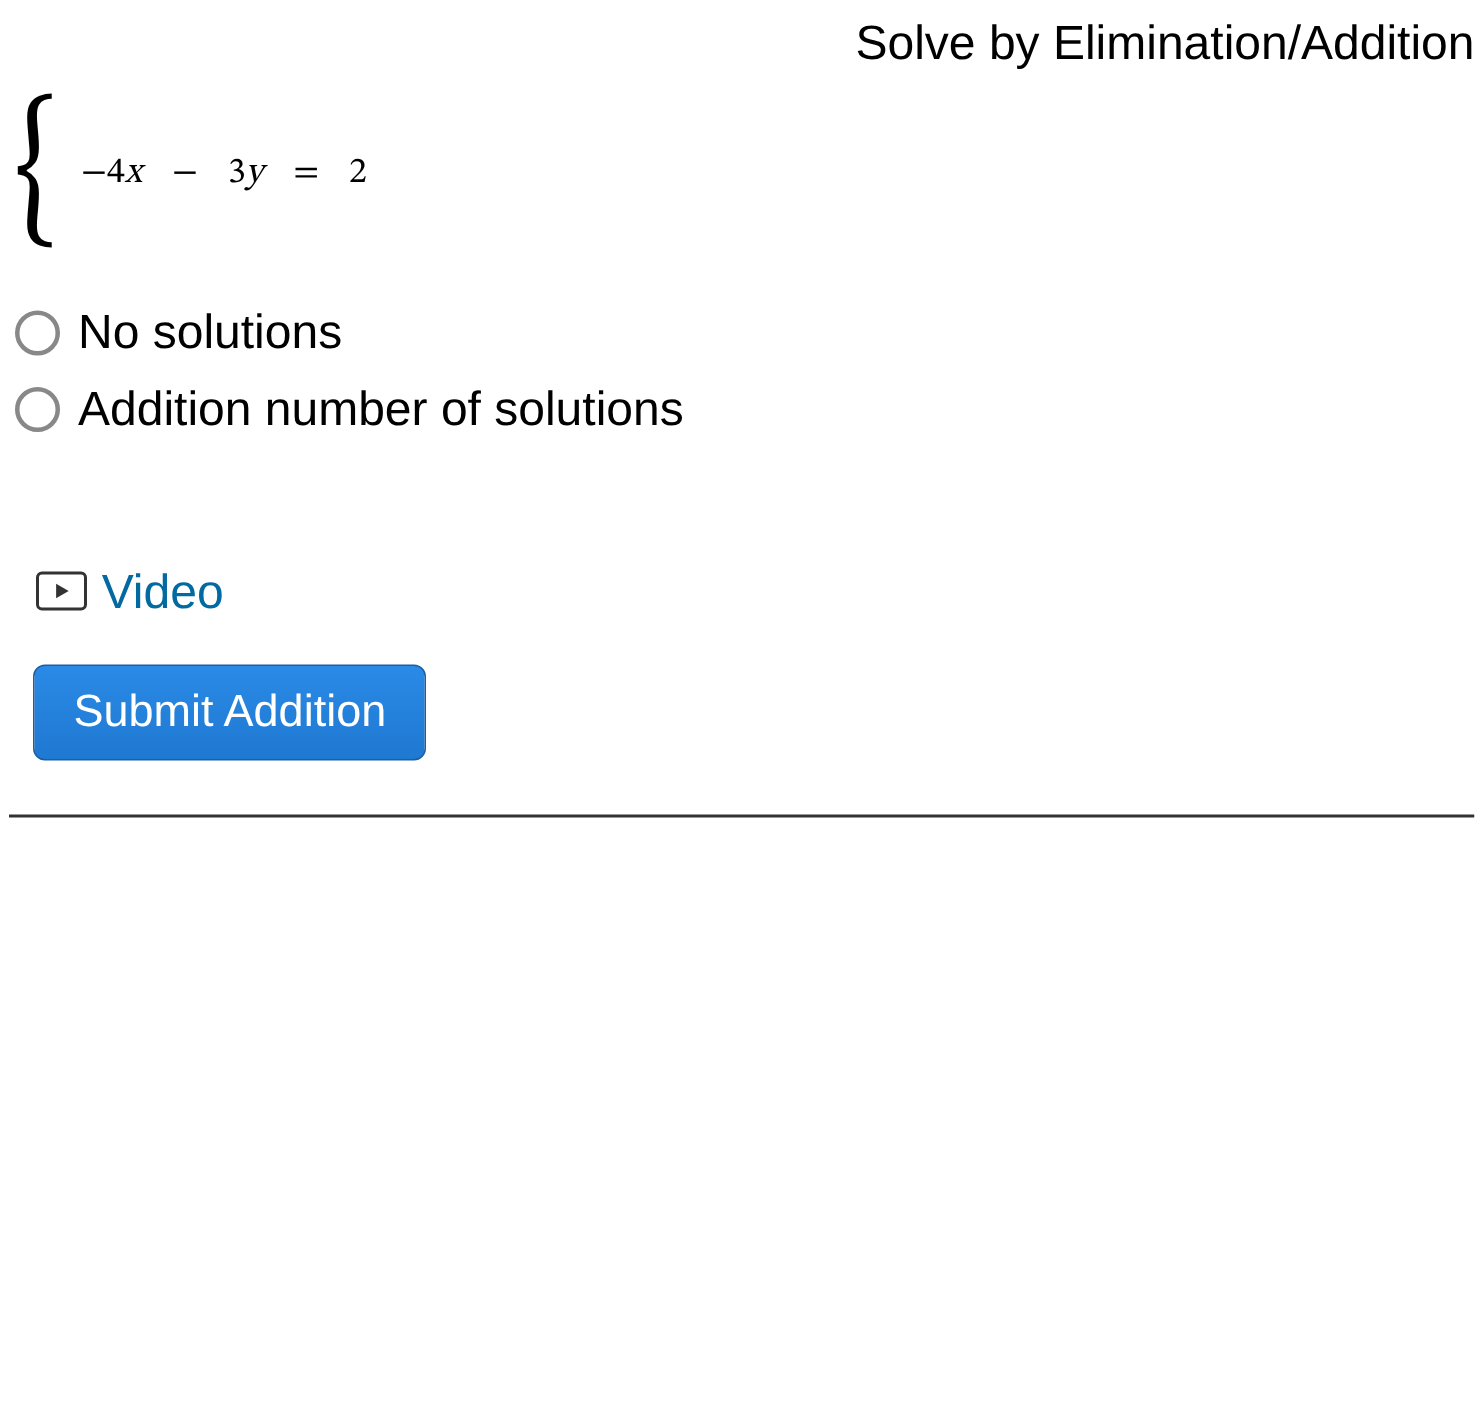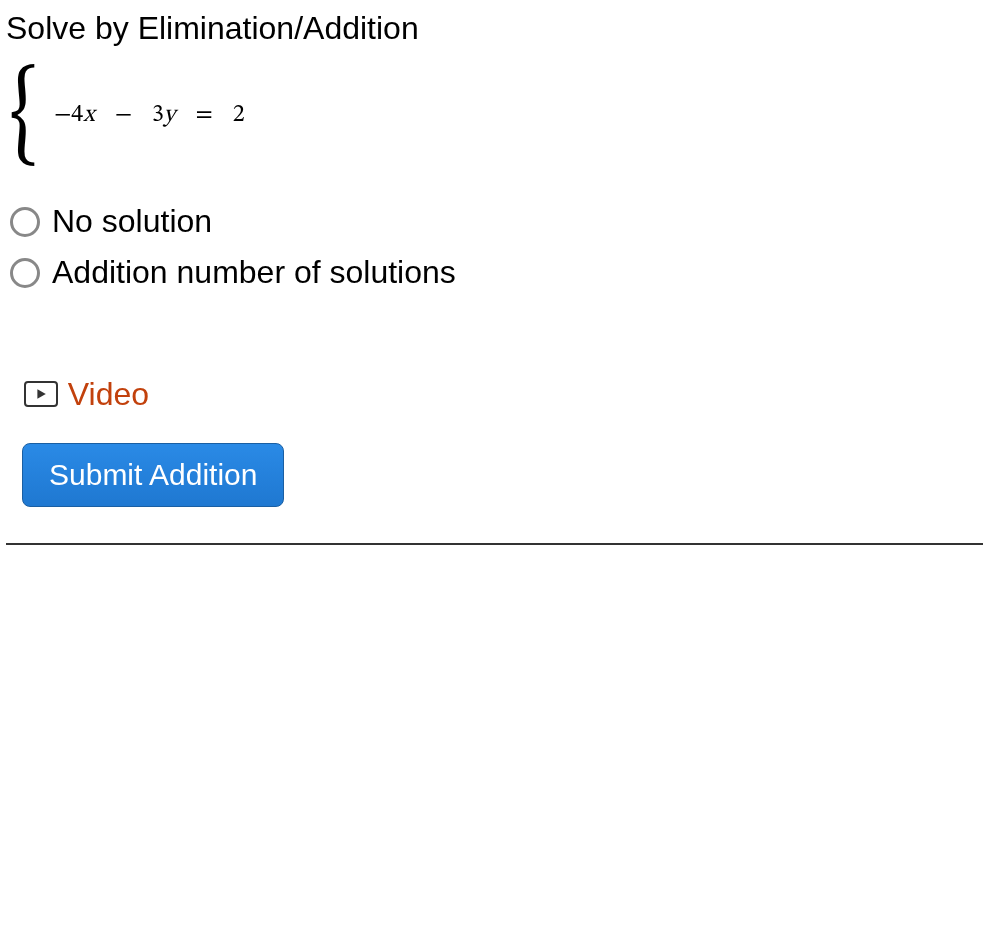--- a/index.html
+++ b/index.html
@@ -11,20 +11,21 @@
     color: #000;
     background: #fff;
   }
   .wrap {
     width: 983px;
     padding: 10px 0 0 6px;
   }
   .prompt {
     font-size: 32px;
     margin-bottom: 28px;
+    text-align: right;
   }
   .system {
     display: flex;
     align-items: center;
     margin-bottom: 48px;
     font-family: "Cambria Math", "STIX Two Math", "Times New Roman", serif;
     font-size: 34px;
   }
   .brace {
     font-size: 110px;
@@ -85,21 +86,21 @@
     font-size: 28px;
     padding: 4px 10px;
     margin-left: 14px;
     box-shadow: inset 0 1px 2px rgba(0,0,0,0.08);
   }
   .help {
     font-size: 32px;
     margin-bottom: 30px;
   }
   .video-link {
-    color: #c2410c;
+    color: #0369a1;
     display: inline-flex;
     align-items: center;
     gap: 10px;
     cursor: pointer;
   }
   .video-icon {
     display: inline-flex;
     align-items: center;
     justify-content: center;
     width: 34px;
@@ -145,21 +146,21 @@
           <td>2</td>
         </tr>
       </tbody>
         </table>
     </div>
   </div>
 
   <div class="options">
     <div class="opt">
       <span class="radio"></span>
-      <span>No solution</span>
+      <span>No solutions</span>
     </div>
     <div class="opt">
       <span class="radio"></span>
       <span>Addition number of solutions</span>
     </div>
   </div>
 
   <div class="help">
     &nbsp;
     <span class="video-link">

